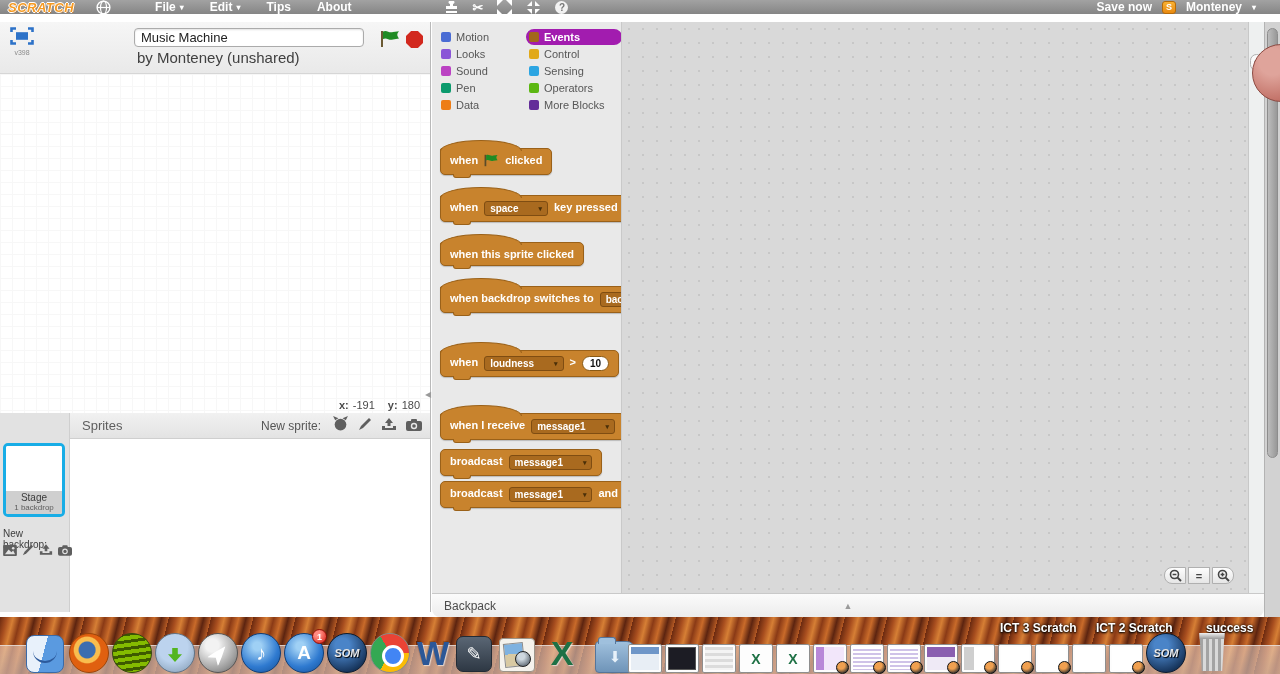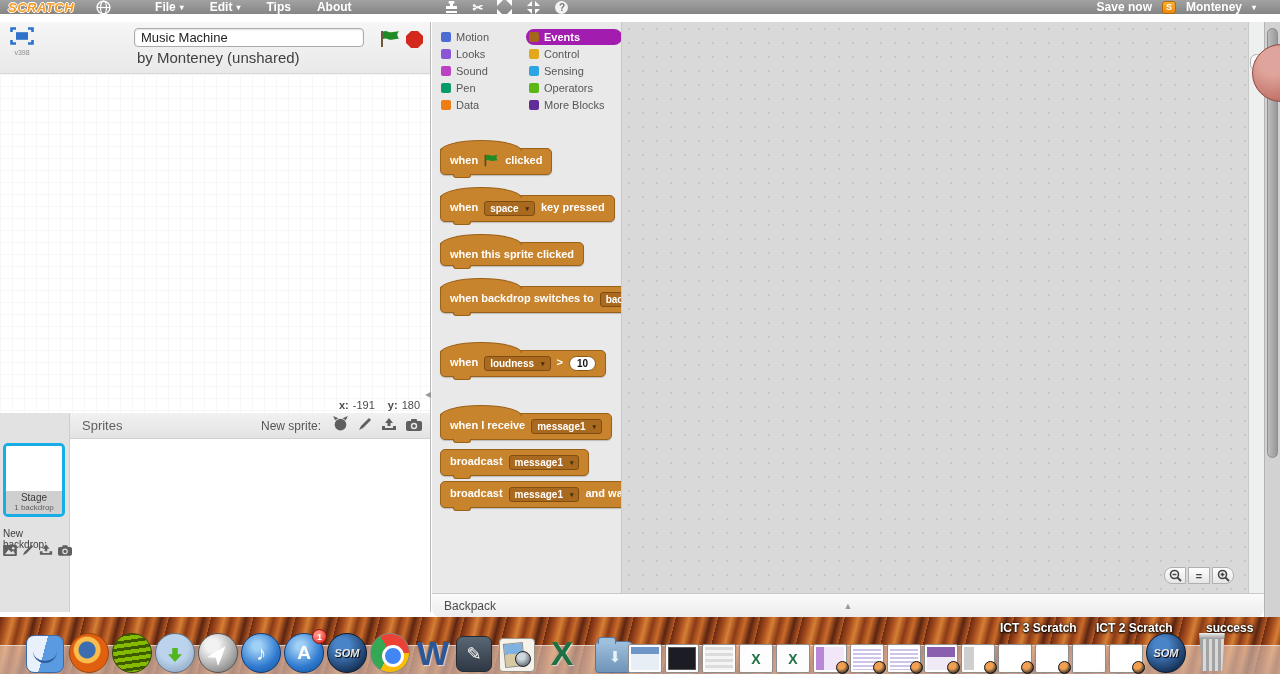--- a/index.html
+++ b/index.html
@@ -103,21 +103,21 @@
   .block.hat { margin-top:11px; border-top-left-radius:2px; }
   .block.hat::before { content:""; position:absolute; top:-9px; left:-1px; width:80px; height:10px;
     background:#c8832d; border:1px solid #9a6119; border-bottom:none;
     border-radius:50% 50% 0 0 / 100% 100% 0 0; }
   .block::after { content:""; position:absolute; bottom:-4px; left:12px; width:16px; height:3px;
     background:#c8832d; border:1px solid #9a6119; border-top:none; border-radius:0 0 3px 3px; }
   .blocks .block:nth-child(5) { margin-top:28px; }
   .blocks .block:nth-child(6) { margin-top:27px; }
   .blocks .block:nth-child(7) { margin-bottom:5px; }
   .dd { background:#a96a1f; border:1px solid #7f4d12; border-radius:3px; padding:1px 5px;
-    font-size:10px; display:inline-flex; align-items:center; gap:7px; cursor:pointer; }
+    font-size:10px; display:inline-flex; align-items:center; gap:20px; cursor:pointer; }
   .dd .ddcaret { font-size:7px; color:#4a2f08; }
   .oval { background:#fff; color:#111; border:1px solid #8a5a14; border-radius:10px;
     padding:1px 7px; font-size:10px; font-weight:bold; }
   .canvas { flex:1; background:#d9d9d9; position:relative;
     background-image:radial-gradient(#c7c7c7 1px, transparent 1.2px); background-size:14px 14px; }
   .zoomctrl { position:absolute; right:14px; bottom:9px; display:flex; gap:2px; }
   .zbtn { width:22px; height:17px; background:linear-gradient(#fdfdfd,#e6e6e6); border:1px solid #b0b0b0;
     display:flex; align-items:center; justify-content:center; cursor:pointer; color:#444; font-size:11px; font-weight:bold; }
   .zbtn:first-child { border-radius:8px 0 0 8px; }
   .zbtn:last-child { border-radius:0 8px 8px 0; }

